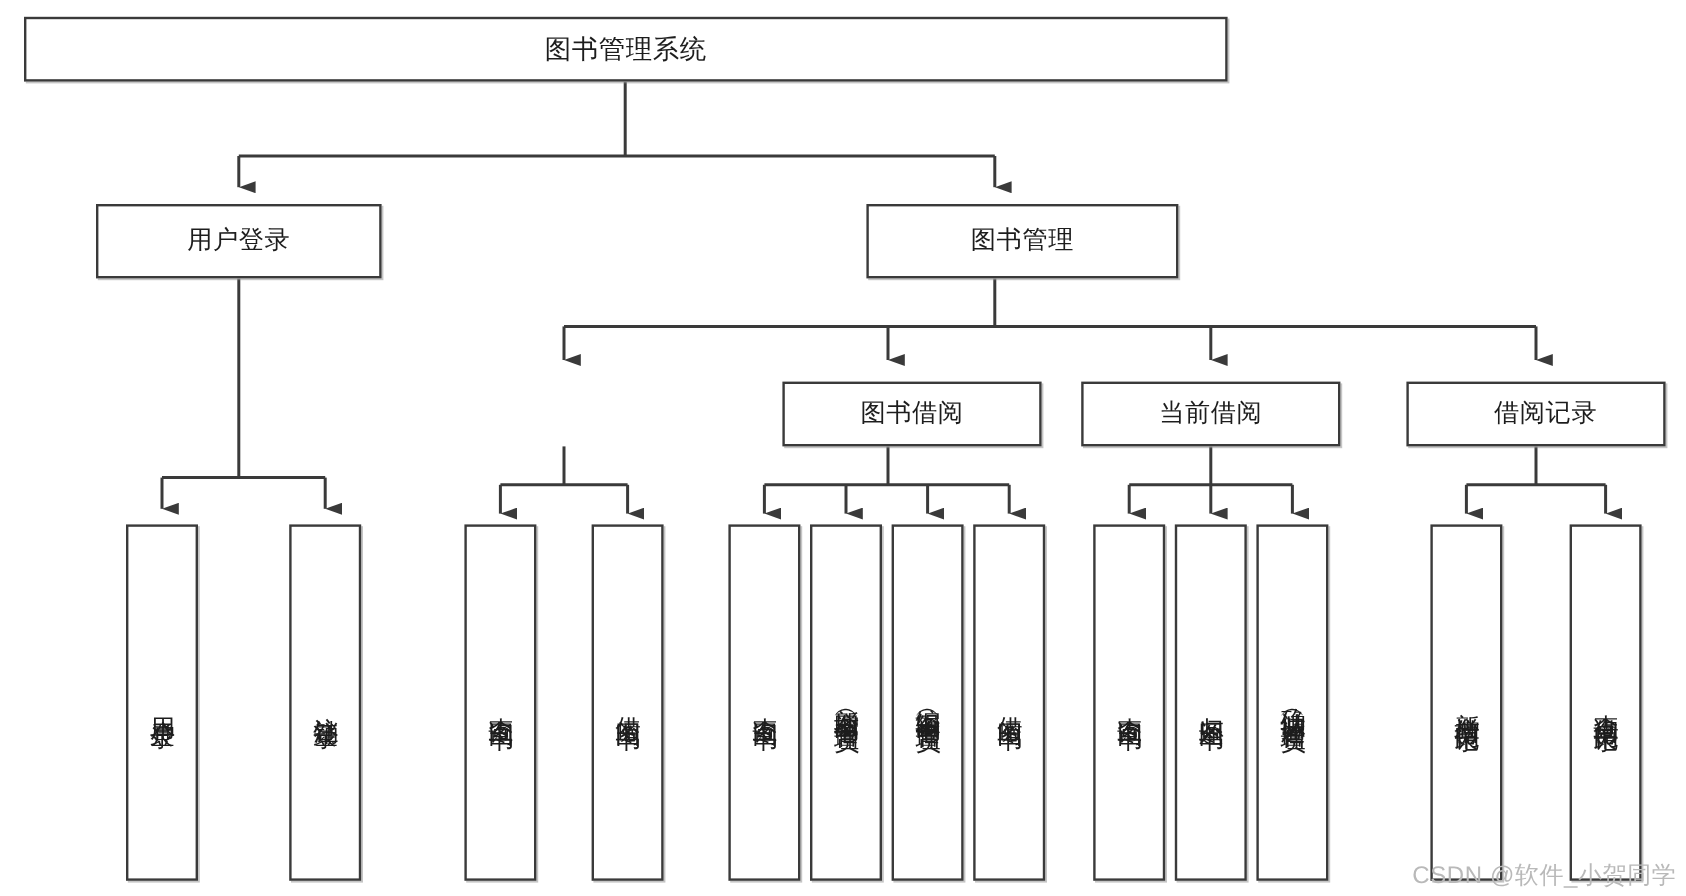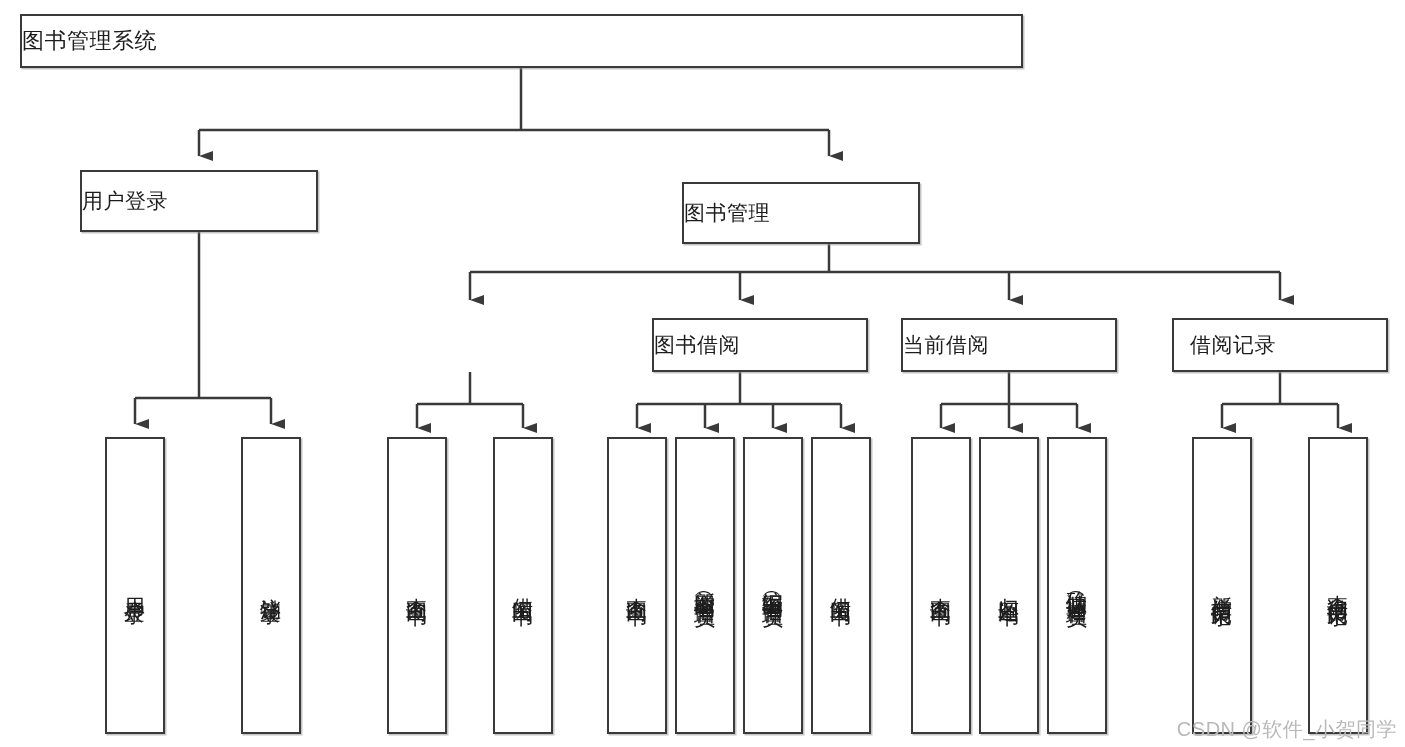--- a/index.html
+++ b/index.html
@@ -26,21 +26,21 @@
     height: 747px;
     pointer-events: none;
   }
   .node {
     position: absolute;
     box-sizing: border-box;
     background: #ffffff;
     border: 2px solid #3a3a3a;
     display: flex;
     align-items: center;
-    justify-content: flex-start;
+    justify-content: center;
     color: #1d1d1d;
     box-shadow: 1.5px 1.5px 0 rgba(150,150,150,0.55);
   }
   .node .label {
     display: block;
     text-align: center;
     line-height: 1.18;
     letter-spacing: 0.5px;
   }
   
@@ -132,21 +132,21 @@
   </svg>
 
   <div class="node horiz root" style="left:20px; top:14px; width:1003px; height:54px;">
     <span class="label">图书管理系统</span>
   </div>
 
   <div class="node horiz" style="left:80px; top:170px; width:238px; height:62px;">
     <span class="label">用户登录</span>
   </div>
 
-  <div class="node horiz" style="left:682px; top:170px; width:238px; height:62px;margin-top:12px;">
+  <div class="node horiz" style="left:722px; top:170px; width:260px; height:62px;">
     <span class="label">图书管理</span>
   </div>
 
 
   <div class="node horiz" style="left:652px; top:318px; width:216px; height:54px;">
     <span class="label">图书借阅</span>
   </div>
 
   <div class="node horiz" style="left:901px; top:318px; width:216px; height:54px;">
     <span class="label">当前借阅</span>

